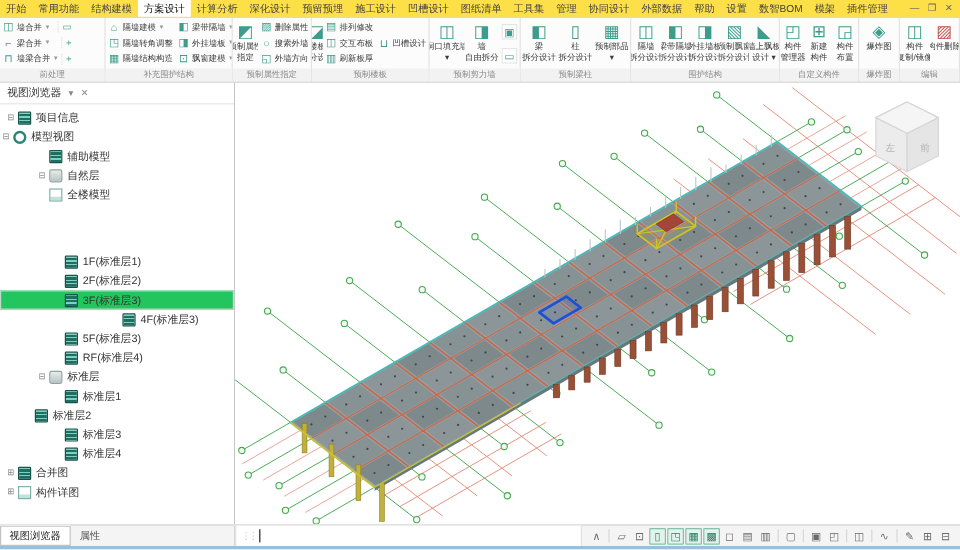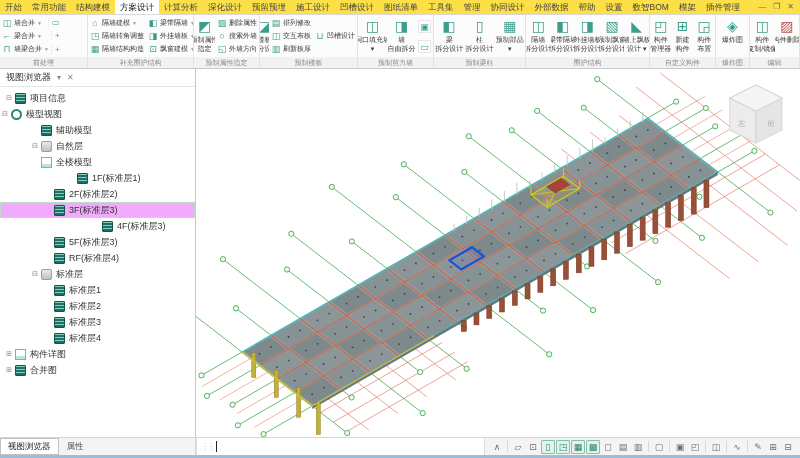--- a/index.html
+++ b/index.html
@@ -29,21 +29,21 @@
   .icolumn .mini { width:13px; height:13px; line-height:13px; text-align:center; color:#3b9e8c; font-size:9px; border:1px solid #e6e6e6; background:#fff; }
 
   
   .main { position:absolute; top:69px; left:0; right:0; height:368px; display:flex; }
   .sidebar { width:196px; flex:none; background:#fff; border-right:1px solid #c6c6c6; display:flex; flex-direction:column; }
   .sb-title { height:18px; flex:none; display:flex; align-items:center; padding:0 6px; border-bottom:1px solid #e6e6e6; color:#333; font-size:9px; }
   .sb-title .sbi { margin-left:6px; color:#888; font-size:8px; }
   .sb-title .sbi:first-of-type { margin-left:auto; }
   .tree { flex:1; overflow:hidden; padding-top:3px; }
   .titem { display:flex; align-items:center; height:16px; font-size:9px; color:#333; white-space:nowrap; }
-  .titem.selected { background:#f0abfc; box-shadow:inset 0 0 0 1px #bcdcc9; }
+  .titem.selected { background:#22c55e; box-shadow:inset 0 0 0 1px #bcdcc9; }
   .texp { width:10px; text-align:center; color:#878787; font-size:7px; flex:none; }
   .ticon { width:11px; height:11px; margin:0 4px 0 1px; flex:none; }
   .ti-table { background:repeating-linear-gradient(0deg,#1e6e62 0 2px,#7fd0c0 2px 3px); border:1px solid #155549; border-radius:1px; }
   .ti-sphere { border:2px solid #2a8577; border-radius:50%; background:#fff; }
   .ti-layer { background:linear-gradient(#e8eceb,#b7c4c1); border:1px solid #8fa39e; border-radius:2px; }
   .ti-page { background:#fff; border:1px solid #7fb3a8; box-shadow:inset 0 -3px 0 #bfe3da; }
   .viewport { flex:1; position:relative; background:#ffffff; }
   .viewport svg { position:absolute; inset:0; }
 
   
@@ -351,21 +351,21 @@
         <div class="titem" style="padding-left: 30px;">
           <span class="texp">⊟</span>
           <span class="ticon ti-layer"></span>
           <span class="tlabel">自然层</span>
         </div>
         <div class="titem" style="padding-left: 30px;">
           <span class="texp"></span>
           <span class="ticon ti-page"></span>
           <span class="tlabel">全楼模型</span>
         </div>
-        <div class="titem" style="padding-left: 66px;">
+        <div class="titem" style="padding-left: 43px; margin-top: 40px;">
           <span class="texp"></span>
           <span class="ticon ti-table"></span>
           <span class="tlabel">1F(标准层1)</span>
         </div>
         <div class="titem" style="padding-left: 43px;">
           <span class="texp"></span>
           <span class="ticon ti-table"></span>
           <span class="tlabel">2F(标准层2)</span>
         </div>
         <div class="titem selected" style="padding-left: 43px;">
@@ -391,44 +391,44 @@
         <div class="titem" style="padding-left: 30px;">
           <span class="texp">⊟</span>
           <span class="ticon ti-layer"></span>
           <span class="tlabel">标准层</span>
         </div>
         <div class="titem" style="padding-left: 43px;">
           <span class="texp"></span>
           <span class="ticon ti-table"></span>
           <span class="tlabel">标准层1</span>
         </div>
+        <div class="titem" style="padding-left: 18px;">
+          <span class="texp"></span>
+          <span class="ticon ti-table"></span>
+          <span class="tlabel">标准层2</span>
+        </div>
         <div class="titem" style="padding-left: 43px;">
           <span class="texp"></span>
           <span class="ticon ti-table"></span>
-          <span class="tlabel">标准层2</span>
+          <span class="tlabel">标准层3</span>
         </div>
         <div class="titem" style="padding-left: 43px;">
           <span class="texp"></span>
           <span class="ticon ti-table"></span>
-          <span class="tlabel">标准层3</span>
-        </div>
-        <div class="titem" style="padding-left: 43px;">
-          <span class="texp"></span>
-          <span class="ticon ti-table"></span>
           <span class="tlabel">标准层4</span>
+        </div>
+        <div class="titem" style="padding-left: 4px;">
+          <span class="texp">⊞</span>
+          <span class="ticon ti-table"></span>
+          <span class="tlabel">合并图</span>
         </div>
         <div class="titem" style="padding-left: 4px;">
           <span class="texp">⊞</span>
           <span class="ticon ti-page"></span>
           <span class="tlabel">构件详图</span>
-        </div>
-        <div class="titem" style="padding-left: 4px;">
-          <span class="texp">⊞</span>
-          <span class="ticon ti-table"></span>
-          <span class="tlabel">合并图</span>
         </div>
       </div>
   </div>
   <div class="viewport">
     <svg id="vp" viewBox="0 0 603 368" width="100%" height="100%" preserveAspectRatio="none">
         <line x1="74.5" y1="285.4" x2="172.5" y2="361.0" stroke="#e2826e" stroke-width="0.8" opacity="0.9"></line>
         <line x1="103.4" y1="268.7" x2="201.4" y2="344.3" stroke="#e2826e" stroke-width="0.8" opacity="0.9"></line>
         <line x1="132.3" y1="252.0" x2="230.3" y2="327.6" stroke="#e2826e" stroke-width="0.8" opacity="0.9"></line>
         <line x1="161.3" y1="235.3" x2="259.3" y2="310.9" stroke="#e2826e" stroke-width="0.8" opacity="0.9"></line>
         <line x1="364.7" y1="80.0" x2="532.7" y2="209.6" stroke="#e2826e" stroke-width="0.8" opacity="0.9"></line>

